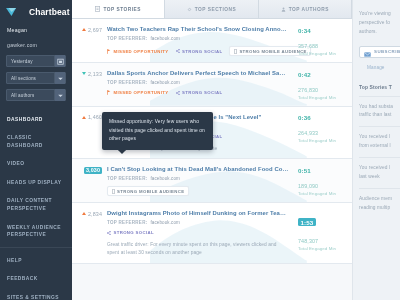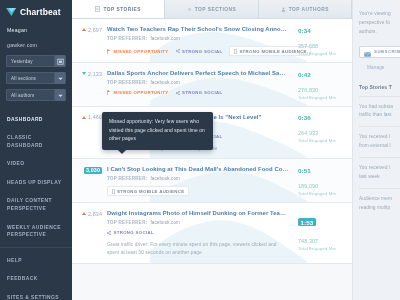--- a/index.html
+++ b/index.html
@@ -14,21 +14,21 @@
   
   .sidebar {
     width: 72px; height: 300px;
     background: #2b3847;
     flex: 0 0 72px;
     position: relative;
     overflow: hidden;
   }
   .logo-row {
     display: flex; align-items: center;
-    gap: 3px; padding: 7px 0 0 6px;
+    gap: 12px; padding: 7px 0 0 6px;
   }
   .logo-mark { width: 11px; height: 10px; position: relative; }
   .logo-mark svg { display: block; }
   .logo-text {
     color: #ffffff; font-size: 8.5px; font-weight: bold;
     letter-spacing: .1px;
   }
   .acct { padding: 0 7px; }
   .acct-name {
     color: #e8edf2; font-size: 5.2px; margin-top: 10px;

